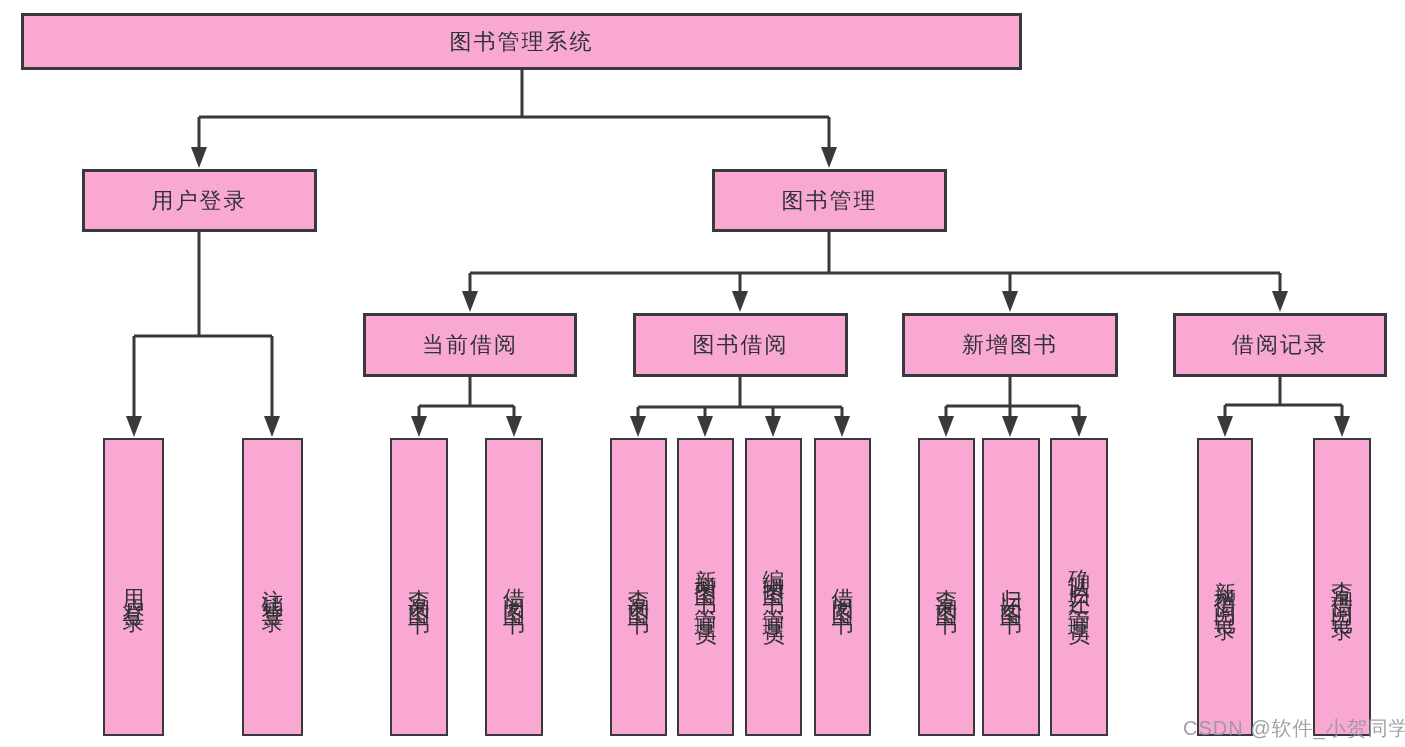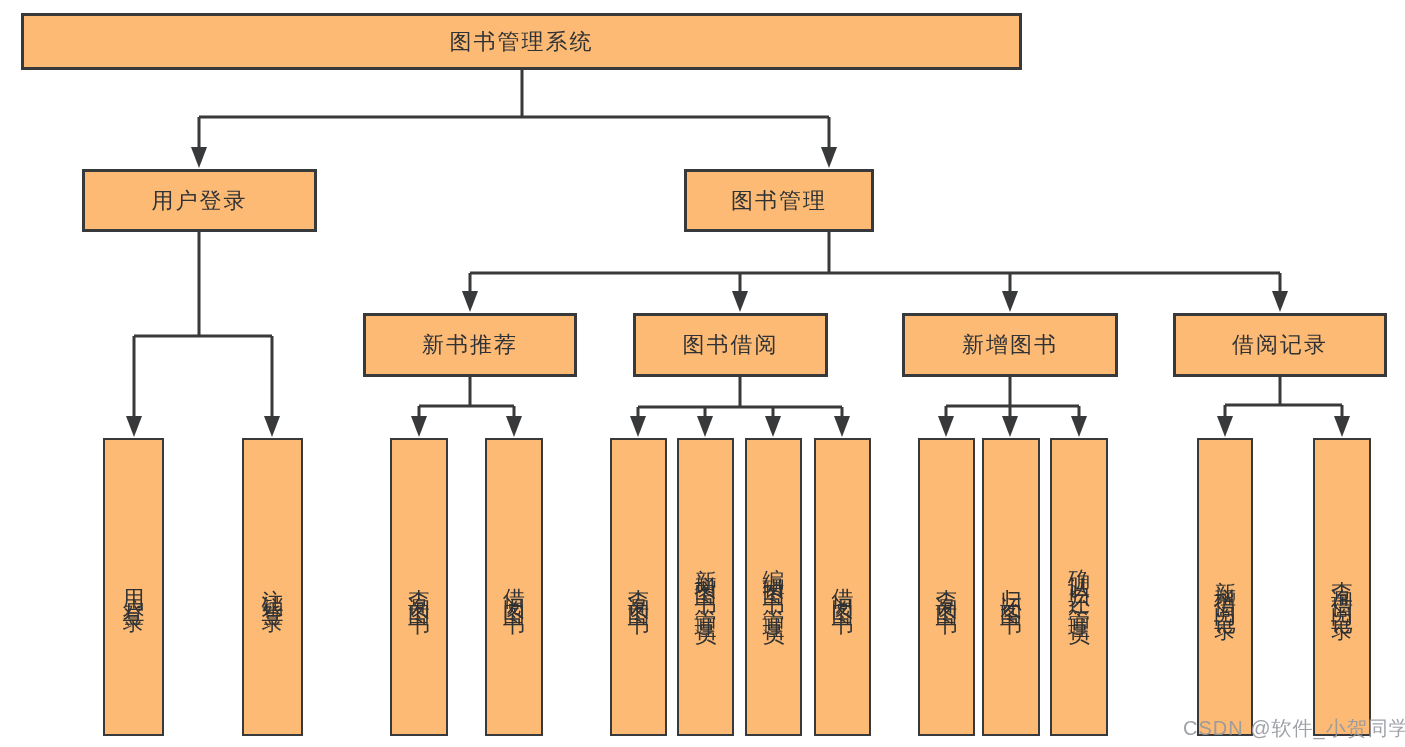--- a/index.html
+++ b/index.html
@@ -13,21 +13,21 @@
   }
   #edges {
     position: absolute;
     left: 0; top: 0;
     width: 1405px; height: 747px;
     z-index: 1;
   }
   .node {
     position: absolute;
     box-sizing: border-box;
-    background: #fdba74;
+    background: #f9a8d4;
     border: 3px solid #38393b;
     color: #2f3235;
     display: flex;
     align-items: center;
     justify-content: center;
     z-index: 2;
   }
   .hnode span {
     font-size: 22px;
     letter-spacing: 2px;
@@ -104,28 +104,28 @@
     </g>
   </svg>
 
   <div class="node hnode" style="left:21px; top:13px; width:1001px; height:57px;">
     <span>图书管理系统</span>
   </div>
 
   <div class="node hnode" style="left:82px; top:169px; width:235px; height:63px;">
     <span>用户登录</span>
   </div>
-  <div class="node hnode" style="left:684px; top:169px; width:190px; height:63px;align-items:center;">
+  <div class="node hnode" style="left:712px; top:169px; width:235px; height:63px;align-items:center;">
     <span>图书管理</span>
   </div>
 
   <div class="node hnode" style="left:363px; top:313px; width:214px; height:64px;">
-    <span>新书推荐</span>
+    <span>当前借阅</span>
   </div>
-  <div class="node hnode" style="left:633px; top:313px; width:195px; height:64px;">
+  <div class="node hnode" style="left:633px; top:313px; width:215px; height:64px;">
     <span>图书借阅</span>
   </div>
   <div class="node hnode" style="left:902px; top:313px; width:216px; height:64px;">
     <span>新增图书</span>
   </div>
   <div class="node hnode" style="left:1173px; top:313px; width:214px; height:64px;">
     <span>借阅记录</span>
   </div>
 
   <div class="node vnode" style="left:103px; top:438px; width:61px; height:298px;">

